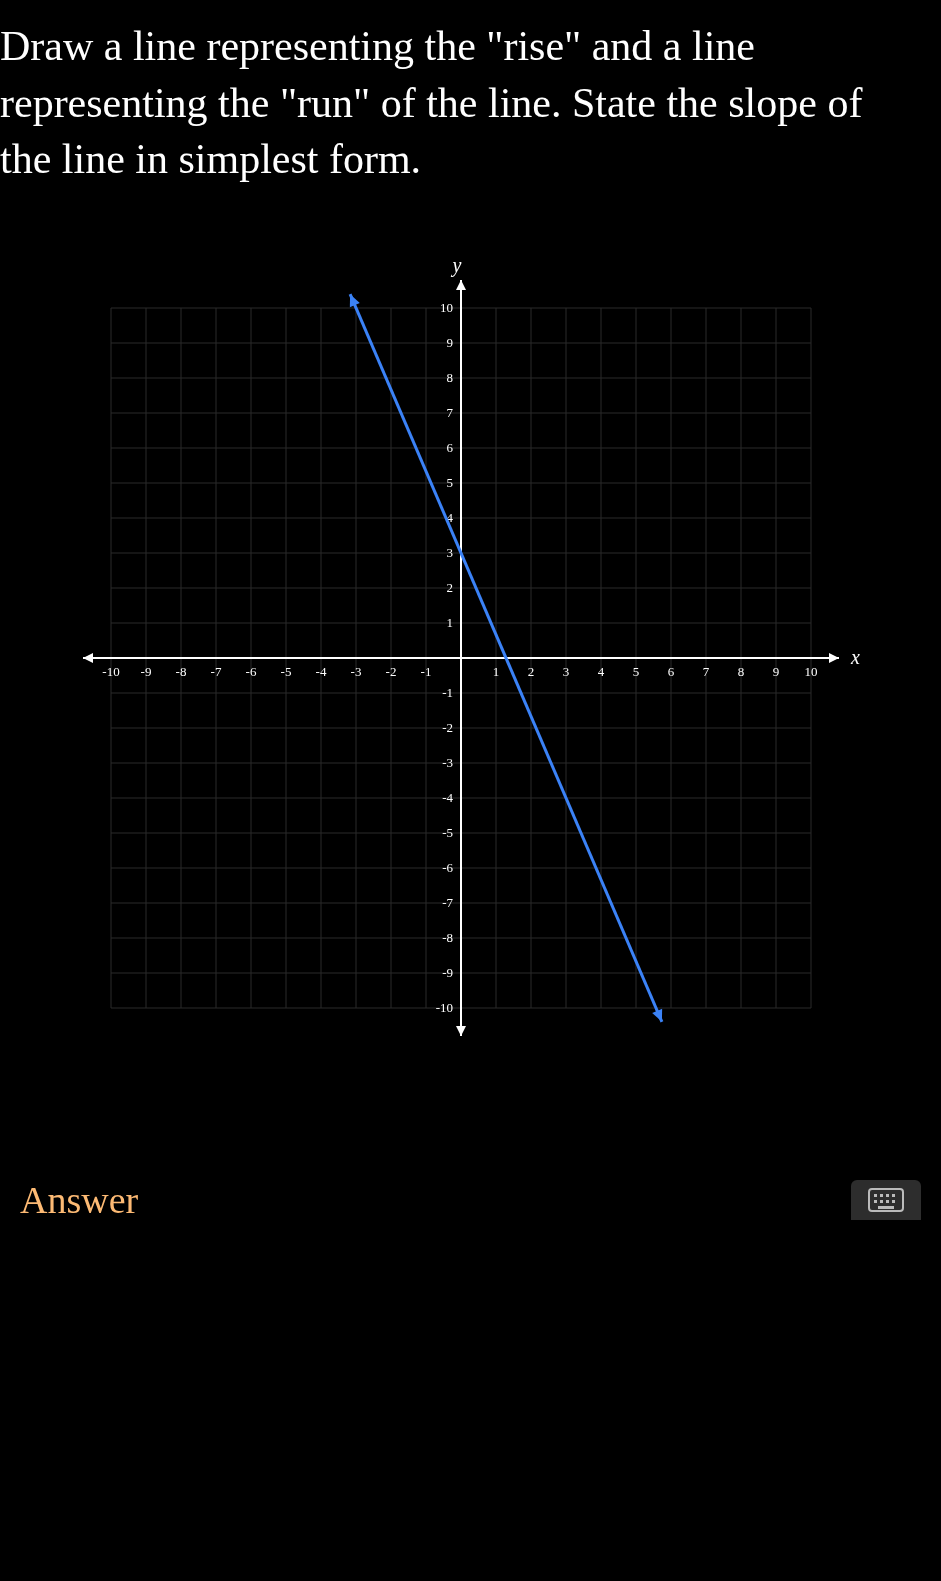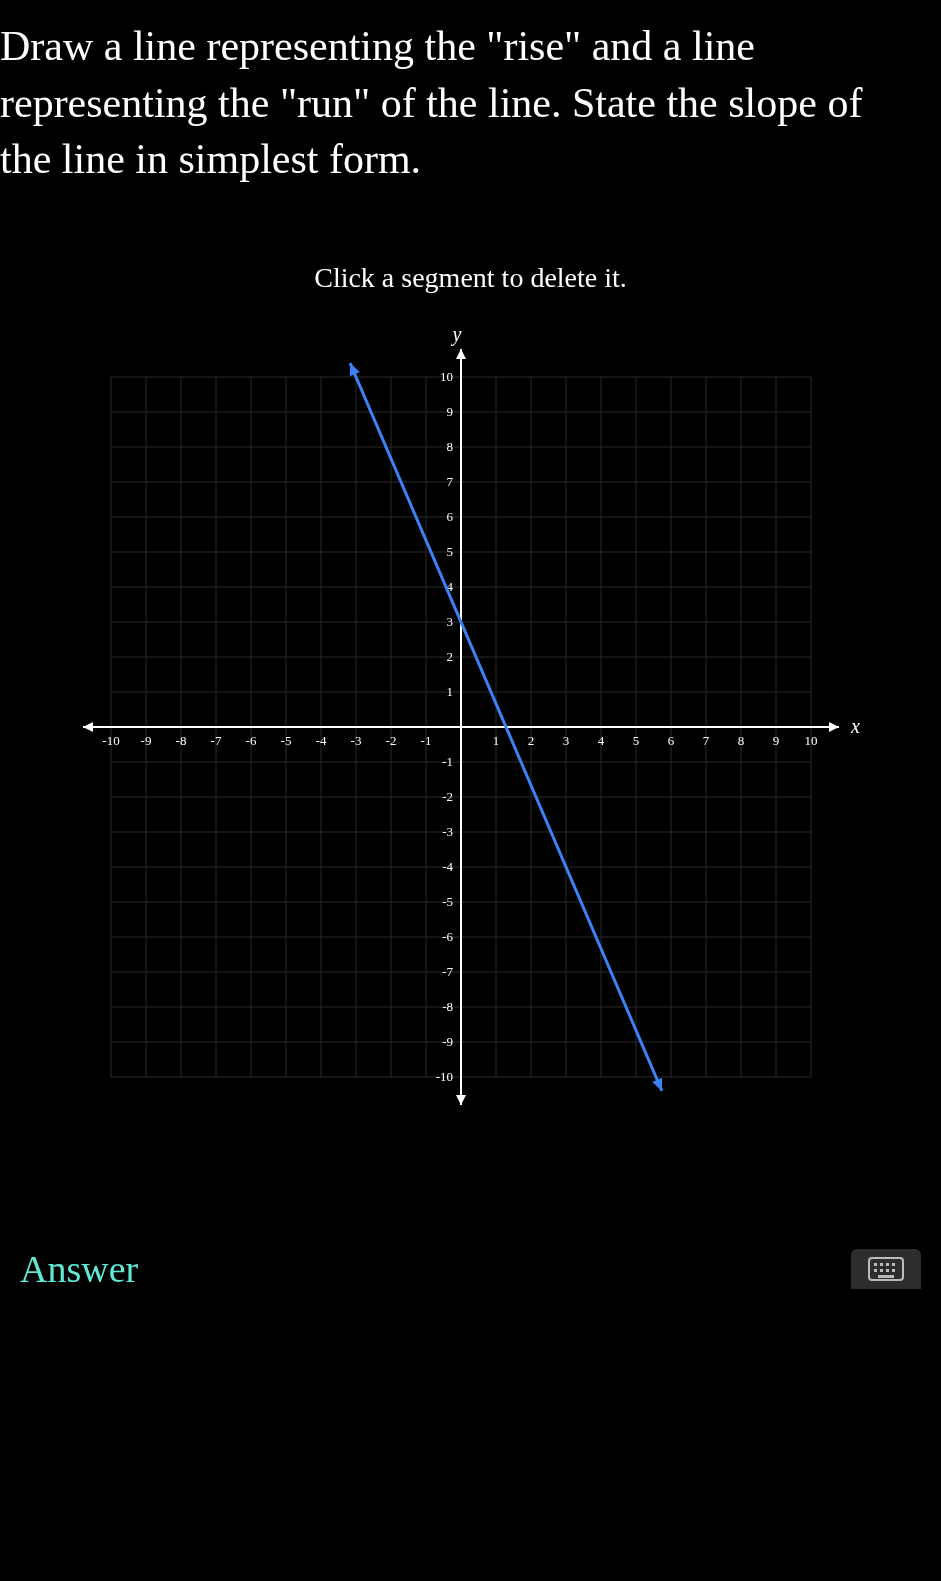--- a/index.html
+++ b/index.html
@@ -47,41 +47,40 @@
   .axis-arrow { fill: #fff; }
   .answer-row {
     display: flex;
     justify-content: space-between;
     align-items: center;
     margin-top: 100px;
     padding: 0 20px 10px 20px;
   }
   .answer-label {
     font-size: 38px;
-    color: #5eead4;
+    color: #fdba74;
   }
   .kbd-btn {
     width: 70px;
     height: 40px;
     background: #2d2d2d;
     border-radius: 6px 6px 0 0;
     display: flex;
     align-items: center;
     justify-content: center;
     overflow: hidden;
   }
   .kbd-btn svg { display:block; }
 </style>
 </head>
 <body>
 
 <div class="question">Draw a line representing the "rise" and a line representing the "run" of the line. State the slope of the line in simplest form.</div>
 
 <div class="instructions">
-  <div>Click a segment to delete it.</div>
 </div>
 
 <div class="chart-wrap">
   <svg id="chart-svg" width="820" height="820" viewBox="0 0 820 820">
       <g class="grid">
         <line x1="50" y1="750" x2="50" y2="50"></line>
         <line x1="50" y1="750" x2="750" y2="750"></line>
         <line x1="85" y1="750" x2="85" y2="50"></line>
         <line x1="50" y1="715" x2="750" y2="715"></line>
         <line x1="120" y1="750" x2="120" y2="50"></line>

